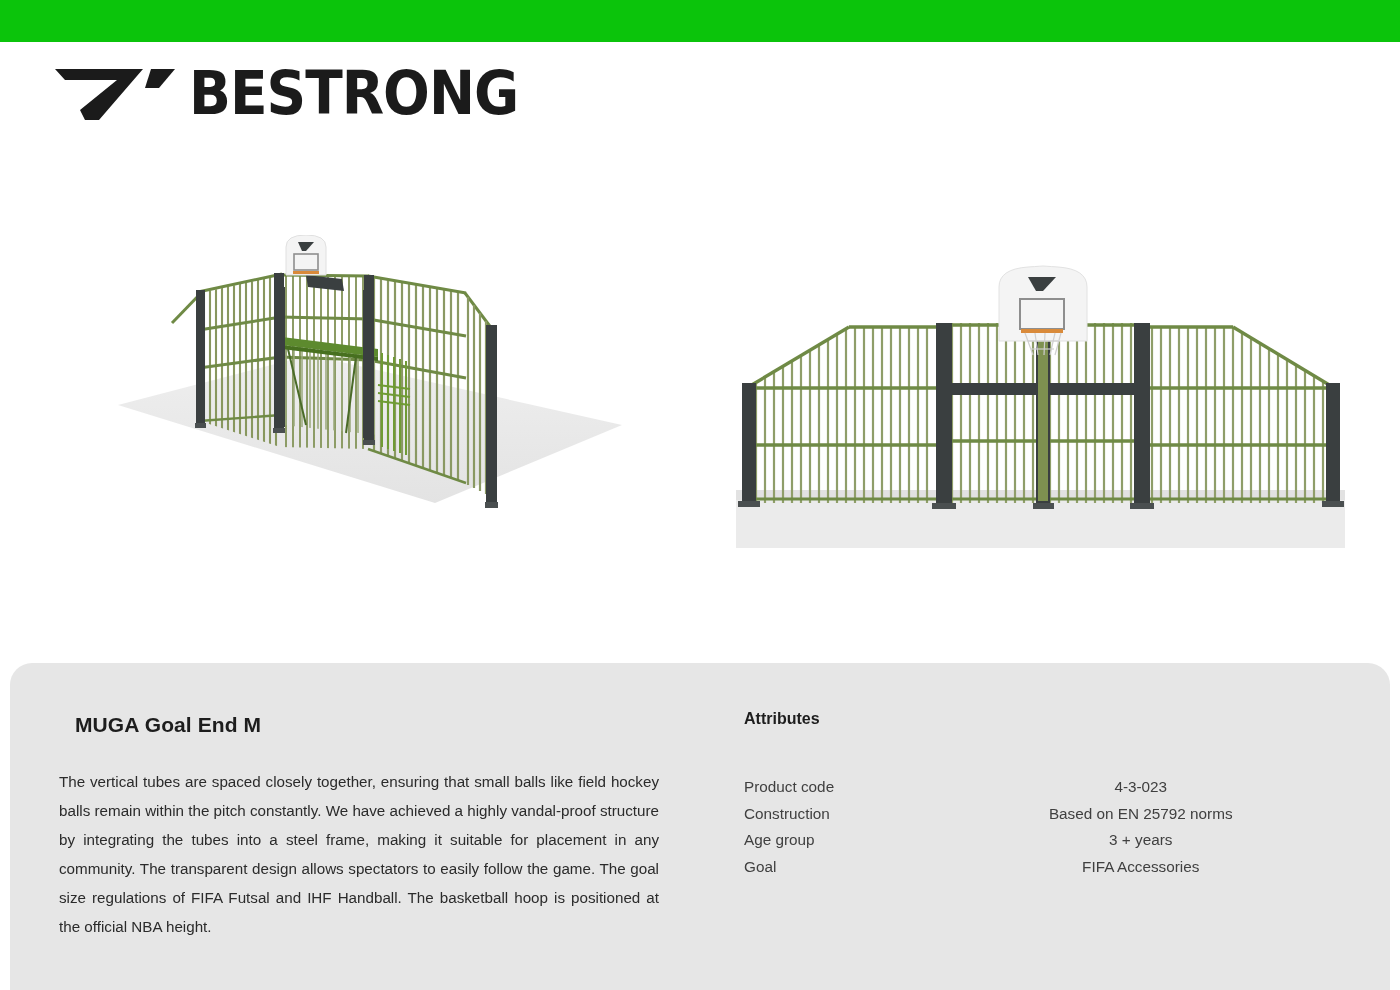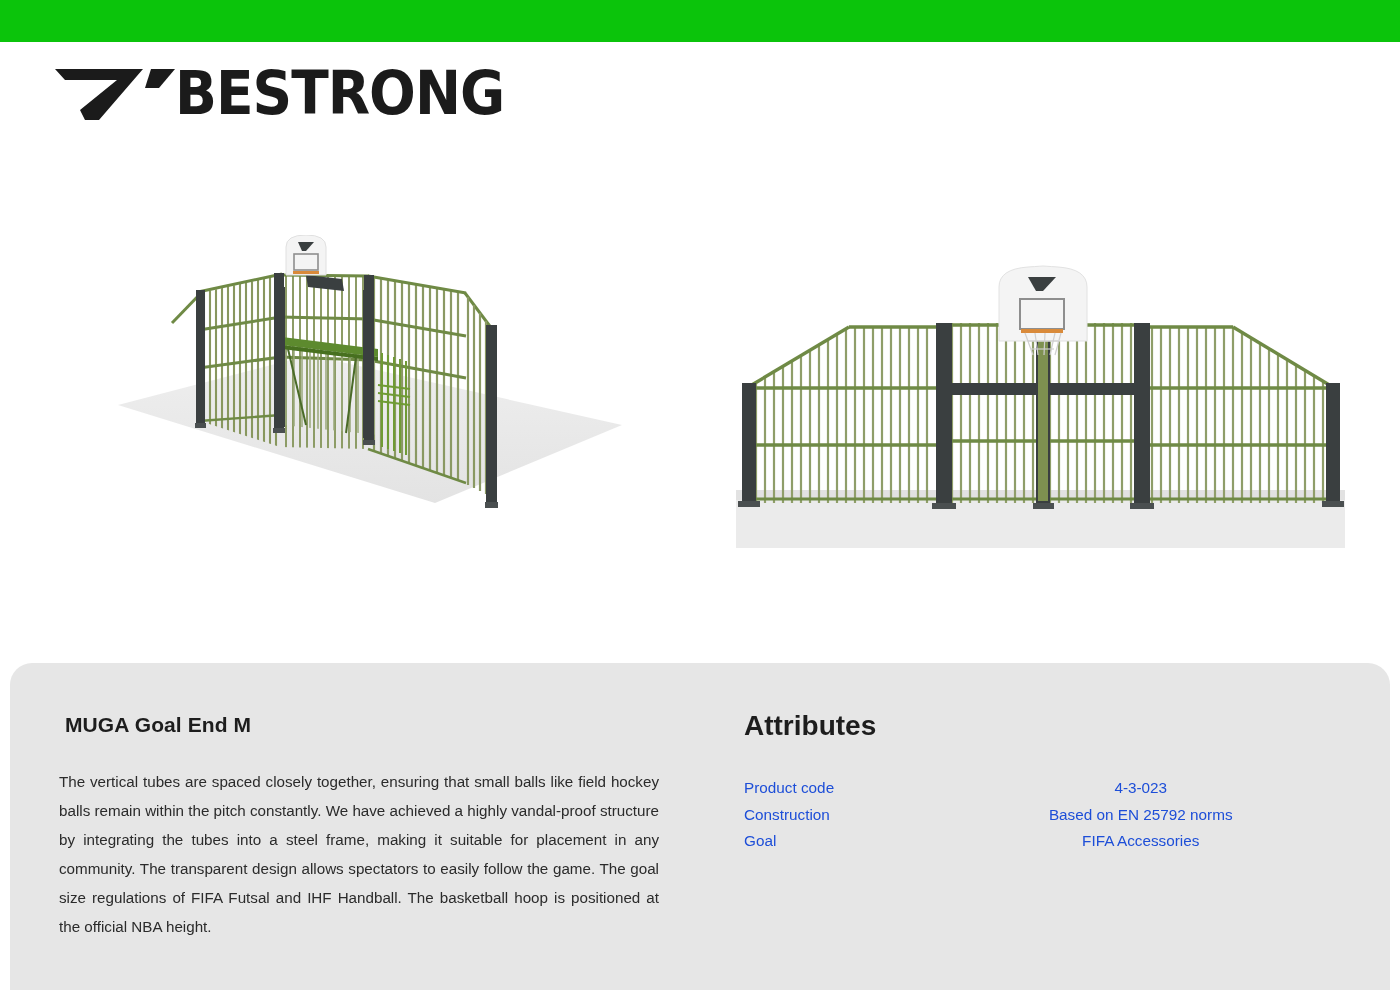--- a/index.html
+++ b/index.html
@@ -26,20 +26,21 @@
   }
 
   
   .logo-lockup {
     position: absolute;
     left: 55px;
     top: 63px;
     height: 60px;
     display: flex;
     align-items: center;
+    gap: 14px;
   }
   .logo-mark { width: 120px; height: 58px; display: block; }
   .logo-word {
     font-size: 60px;
     line-height: 58px;
     font-weight: 700;
     letter-spacing: -1px;
     color: #1b1b1b;
     font-family: "DejaVu Sans", sans-serif;
     font-stretch: condensed;
@@ -85,42 +86,42 @@
     left: 734px;
     top: 47px;
     width: 600px;
   }
 
   .product-title {
     font-size: 21px;
     font-weight: 700;
     color: #1d1d1d;
     letter-spacing: 0.1px;
-    margin: 0 0 30px 6px;
+    margin: 0 0 30px 16px;
   }
   .product-desc {
     font-size: 15.2px;
     line-height: 29px;
     color: #2b2b2b;
     text-align: justify;
     margin: 0;
     hyphens: auto;
   }
 
   .attributes-title {
-    font-size: 28px;
+    font-size: 16px;
     font-weight: 700;
     color: #1d1d1d;
-    margin: 0 0 33px 0;
+    margin: 0 0 46px 0;
   }
   .attr-table { width: 597px; border-collapse: collapse; }
   .attr-table td {
     font-size: 15.3px;
     line-height: 26.6px;
-    color: #1d4ed8;
+    color: #404040;
     padding: 0;
     vertical-align: top;
   }
   .attr-key { text-align: left; white-space: nowrap; }
   .attr-val { text-align: center; white-space: nowrap; }
 </style>
 </head>
 <body>
 
 <div class="brandbar"></div>
@@ -456,20 +457,24 @@
       <tbody>
         <tr>
           <td class="attr-key">Product code</td>
           <td class="attr-val">4-3-023</td>
         </tr>
         <tr>
           <td class="attr-key">Construction</td>
           <td class="attr-val">Based on EN 25792 norms</td>
         </tr>
         <tr>
+          <td class="attr-key">Age group</td>
+          <td class="attr-val">3 + years</td>
+        </tr>
+        <tr>
           <td class="attr-key">Goal</td>
           <td class="attr-val">FIFA Accessories</td>
         </tr>
       </tbody>
     </table>
   </div>
 
 </div>
 
 </body></html>

